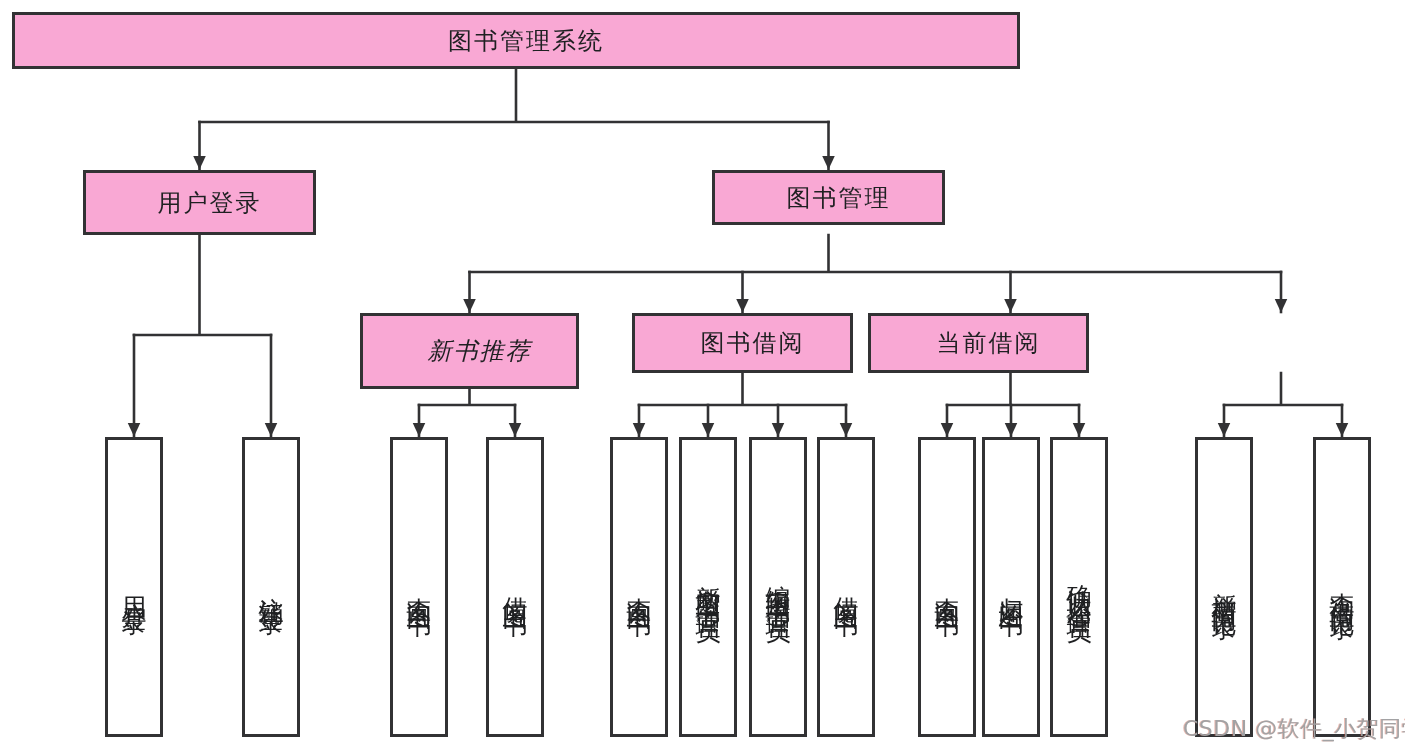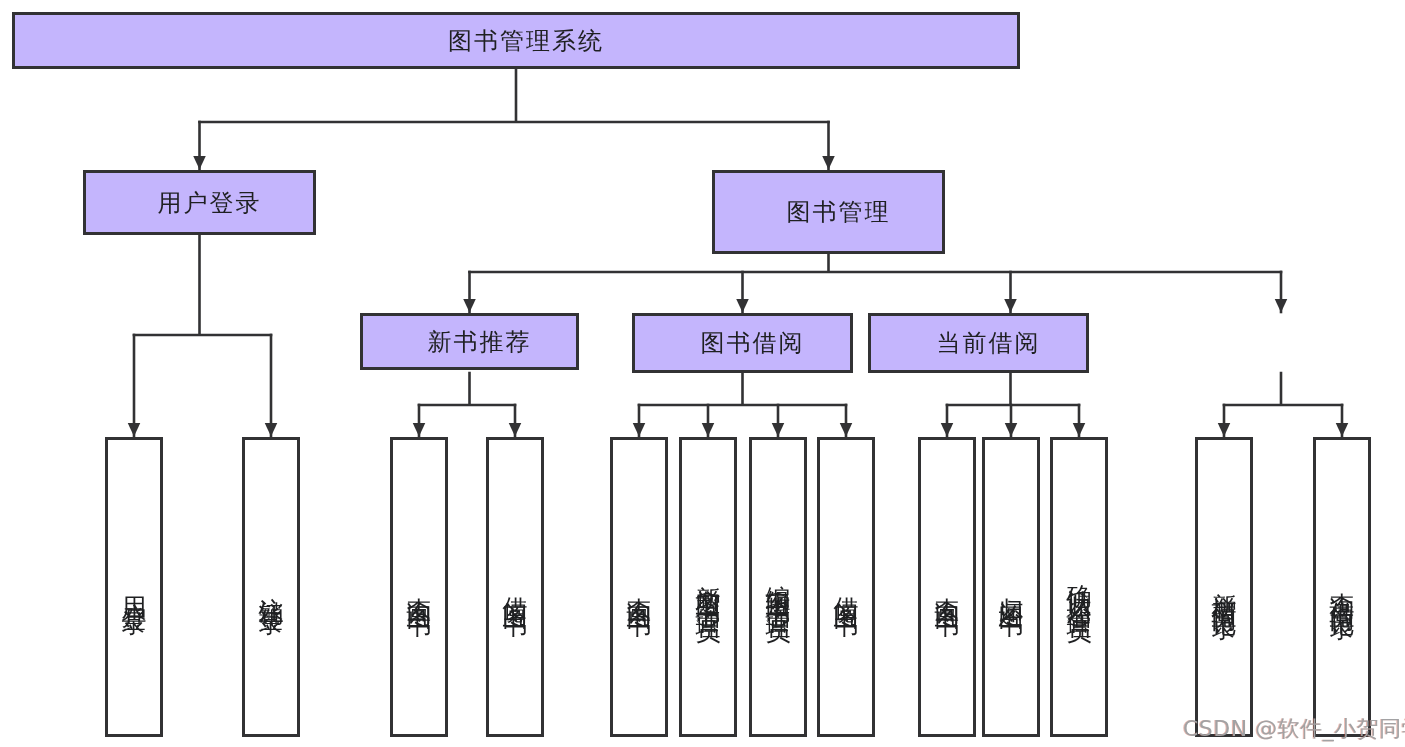--- a/index.html
+++ b/index.html
@@ -13,21 +13,21 @@
     width:1405px;height:747px;
     background:var(--bg);
     font-family:"DejaVu Sans","Liberation Sans",sans-serif;
     color:var(--text);
     overflow:hidden;
   }
   #wires{position:absolute;left:0;top:0;width:1405px;height:747px;}
   .node{
     position:absolute;
     border:3px solid var(--line);
-    background:#c4b5fd;
+    background:#f9a8d4;
     display:flex;align-items:center;justify-content:center;
     font-size:24px;
     letter-spacing:2px;
     white-space:nowrap;
     box-sizing:border-box;
     padding-left:20px;
   }
   .vnode{
     position:absolute;
     width:58px;height:300px;
@@ -38,22 +38,22 @@
     text-orientation:mixed;
     font-size:25px;
     letter-spacing:5px;
     line-height:1;
     box-sizing:border-box;
     top:437px;
   }
   
   .n-root         {left:12px;  top:12px;  width:1008px;height:57px;}
   .n-user-login   {left:83px;  top:170px; width:233px; height:65px;}
-  .n-book-mgmt    {left:712px; top:170px; width:233px; height:84px;}
-  .n-new-book-rec {left:360px; top:313px; width:219px; height:57px;}
+  .n-book-mgmt    {left:712px; top:170px; width:233px; height:55px;}
+  .n-new-book-rec {left:360px; top:313px; width:219px; height:76px;font-style:italic;}
   .n-book-borrow  {left:632px; top:313px; width:221px; height:60px;}
   .n-cur-borrow   {left:868px; top:313px; width:221px; height:60px;}
   .n-borrow-rec   {left:1172px;top:313px; width:218px; height:60px;}
   
   .v1 {left:105px;}  .v2 {left:242px;}
   .v3 {left:390px;}  .v4 {left:486px;}
   .v5 {left:610px;}  .v6 {left:679px;}  .v7 {left:749px;}  .v8 {left:817px;}
   .v9 {left:918px;}  .v10{left:982px;}  .v11{left:1050px;}
   .v12{left:1195px;} .v13{left:1313px;}
   #watermark{

